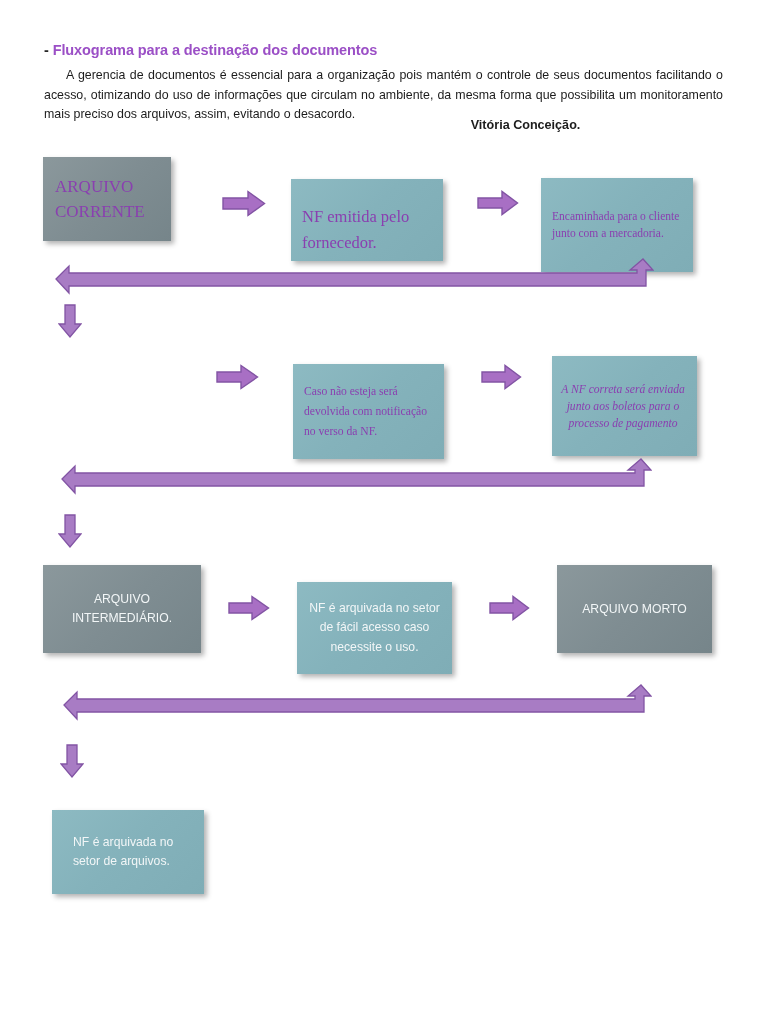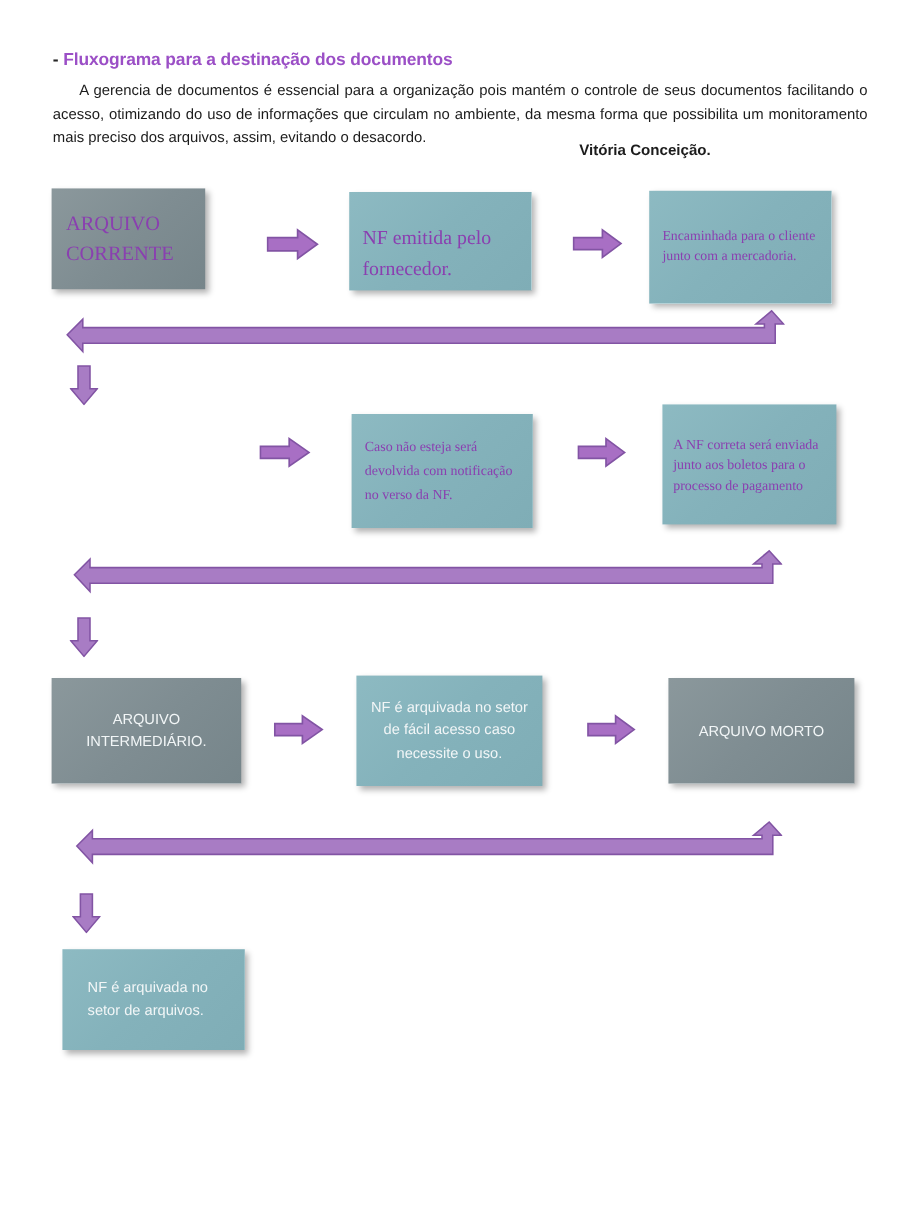--- a/index.html
+++ b/index.html
@@ -40,21 +40,21 @@
     margin-top: 8px;
     font-size: 12.4px;
     line-height: 19.5px;
     text-align: justify;
     text-indent: 22px;
     color: #1c1c1c;
     width: 679px;
   }
   .signature {
     position: absolute;
-    left: 48px;
+    left: 36px;
     top: 118px;
     width: 679px;
     text-align: center;
     padding-left: 300px;
     box-sizing: border-box;
     font-size: 12.6px;
     font-weight: bold;
     color: #1c1c1c;
   }
 
@@ -76,20 +76,21 @@
     align-items: center;
     overflow: visible;
   }
   .node .txt {
     width: 100%;
     box-sizing: border-box;
   }
   
   .fill-teal {
     background: linear-gradient(135deg, #8dbac2 0%, #84b2bb 48%, #7fadb6 100%);
+    margin-top: 19px;
   }
   
   .fill-gray {
     background: linear-gradient(135deg, #8b989c 0%, #7f8d92 50%, #76858a 100%);
   }
   
   .txt-serif {
     font-family: "Liberation Serif", "DejaVu Serif", serif;
     color: #8A3FB0;
   }
@@ -173,21 +174,21 @@
     <div class="txt txt-serif" style="font-size:11.6px; line-height:20px; padding:0 6px 0 11px; text-align:left;">Caso não esteja será devolvida com notificação no verso da NF.</div>
   </div>
 
   <div class="arrow-small" style="left:481px; top:364px;">
     <svg width="41" height="26" viewBox="0 0 41 26">
       <path d="M1,8 L24,8 L24,1.5 L39.5,13 L24,24.5 L24,18 L1,18 Z" fill="#A86FC4" stroke="#8254A4" stroke-width="1.4" stroke-linejoin="miter"></path>
     </svg>
   </div>
 
   <div class="node fill-teal" style="left:552px; top:337px; width:145px; height:100px;">
-    <div class="txt txt-serif" style="font-size:11.6px; line-height:17px; padding:0 12px 0 9px; text-align:left;">A NF correta será enviada junto aos boletos para o processo de pagamento</div>
+    <div class="txt txt-serif" style="font-size:11.6px; line-height:17px; padding:0 12px 0 9px; text-align:center;font-style:italic;">A NF correta será enviada junto aos boletos para o processo de pagamento</div>
   </div>
 
   <div class="arrow-return" style="left:60px; top:458px;">
     <svg width="592" height="42" viewBox="0 0 592 42">
       <path d="M2,21 L15,8 L15,15 L575,15 L575,12 L568,12 L581,1 L591,12 L584,12 L584,28 L15,28 L15,35 Z" fill="#A87CC4" stroke="#8254A4" stroke-width="1.3" stroke-linejoin="miter"></path>
     </svg>
   </div>
 
   <div class="arrow-down" style="left:58px; top:514px;">
     <svg width="24" height="34" viewBox="0 0 24 34">

